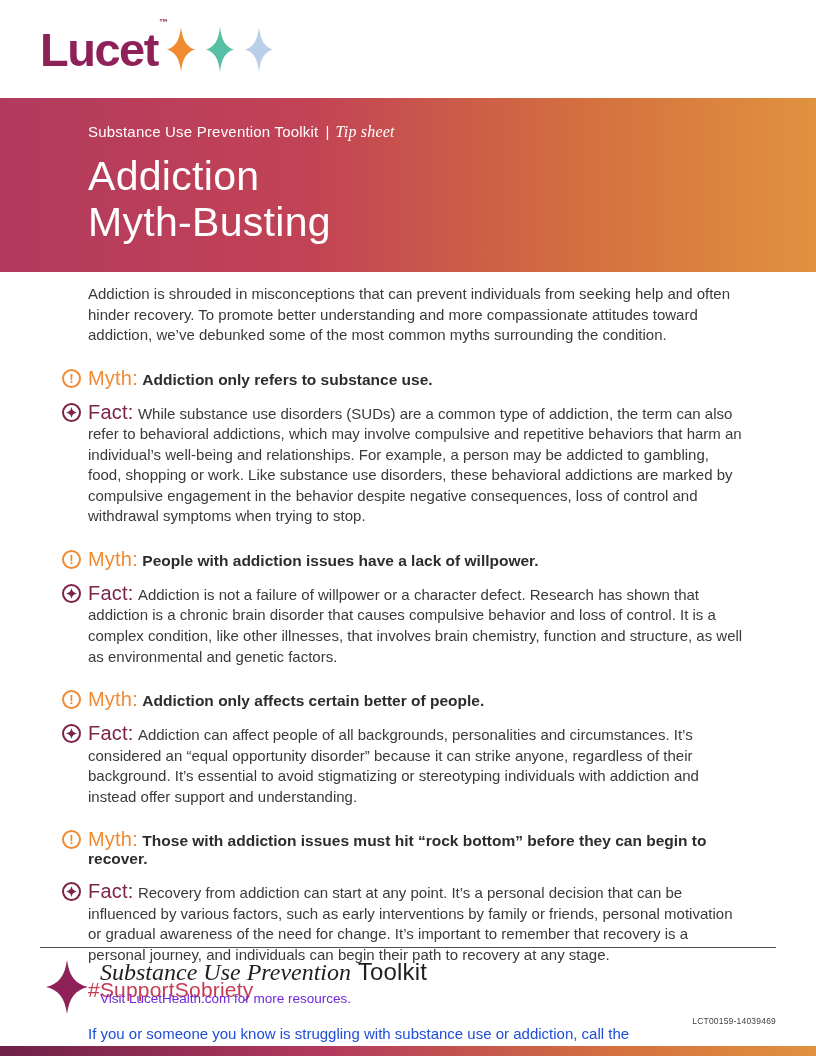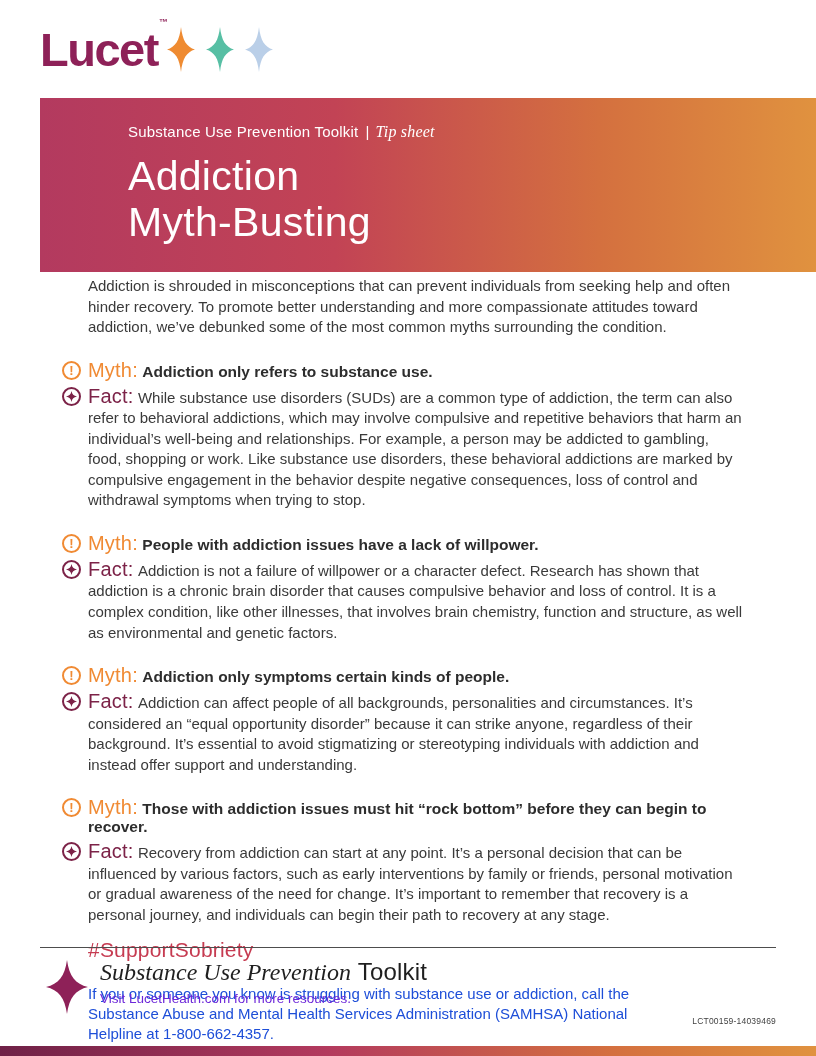--- a/index.html
+++ b/index.html
@@ -40,34 +40,33 @@
   }
   .diamonds { display: flex; align-items: center; gap: 11px; }
   .diamonds svg { display: block; }
 
   
   .banner {
     height: 174px;
     background: linear-gradient(90deg, #b33a5f 0%, #c24355 38%, #d4703f 72%, #e0923f 100%);
     color: #ffffff;
     padding: 25px 0 0 88px;
-    margin-left: 40px;
   }
   .eyebrow { font-size: 15px; letter-spacing: 0.2px; }
   .eyebrow .sep { padding: 0 6px 0 7px; }
   .eyebrow .tip { font-family: "Liberation Serif", serif; font-style: italic; font-size: 16px; }
   .banner-title { font-size: 41px; font-weight: 300; line-height: 1.12; margin-top: 13px; letter-spacing: 0.3px; }
 
   
   .content { padding: 0 72px 0 88px; }
-  .intro { margin-top: 4px; font-size: 15px; line-height: 1.37; color: #3a3a3a; }
+  .intro { margin-top: 12px; font-size: 15px; line-height: 1.37; color: #3a3a3a; }
 
   .mf-row { position: relative; }
   .myth-row { margin-top: 22px; }
-  .fact-row { margin-top: 5px; }
+  .fact-row { margin-top: 13px; }
   .row-icon {
     position: absolute;
     left: -26px;
     top: 1px;
     width: 19px; height: 19px;
     border-radius: 50%;
     display: flex; align-items: center; justify-content: center;
   }
   .myth-icon { border: 2px solid #f08a33; color: #f08a33; font-weight: bold; font-size: 13px; }
   .fact-icon { border: 2px solid #7c2348; }
@@ -170,21 +169,21 @@
             <path d="M12 0 C13.3 7.2 16.8 10.7 24 12 C16.8 13.3 13.3 16.8 12 24 C10.7 16.8 7.2 13.3 0 12 C7.2 10.7 10.7 7.2 12 0 Z" fill="#7c2348"></path>
           </svg>
       </span>
       <span class="label fact-label">Fact:</span>
       <span class="fact-text">Addiction is not a failure of willpower or a character defect. Research has shown that addiction is a chronic brain disorder that causes compulsive behavior and loss of control. It is a complex condition, like other illnesses, that involves brain chemistry, function and structure, as well as environmental and genetic factors.</span>
     </div>
 
     <div class="mf-row myth-row">
       <span class="row-icon myth-icon">!</span>
       <span class="label myth-label">Myth:</span>
-      <span class="myth-text">Addiction only symptoms certain kinds of people.</span>
+      <span class="myth-text">Addiction only affects certain better of people.</span>
     </div>
     <div class="mf-row fact-row">
       <span class="row-icon fact-icon">
         <svg width="11" height="11" viewBox="0 0 24 24">
             <path d="M12 0 C13.3 7.2 16.8 10.7 24 12 C16.8 13.3 13.3 16.8 12 24 C10.7 16.8 7.2 13.3 0 12 C7.2 10.7 10.7 7.2 12 0 Z" fill="#7c2348"></path>
           </svg>
       </span>
       <span class="label fact-label">Fact:</span>
       <span class="fact-text">Addiction can affect people of all backgrounds, personalities and circumstances. It’s considered an “equal opportunity disorder” because it can strike anyone, regardless of their background. It’s essential to avoid stigmatizing or stereotyping individuals with addiction and instead offer support and understanding.</span>
     </div>

